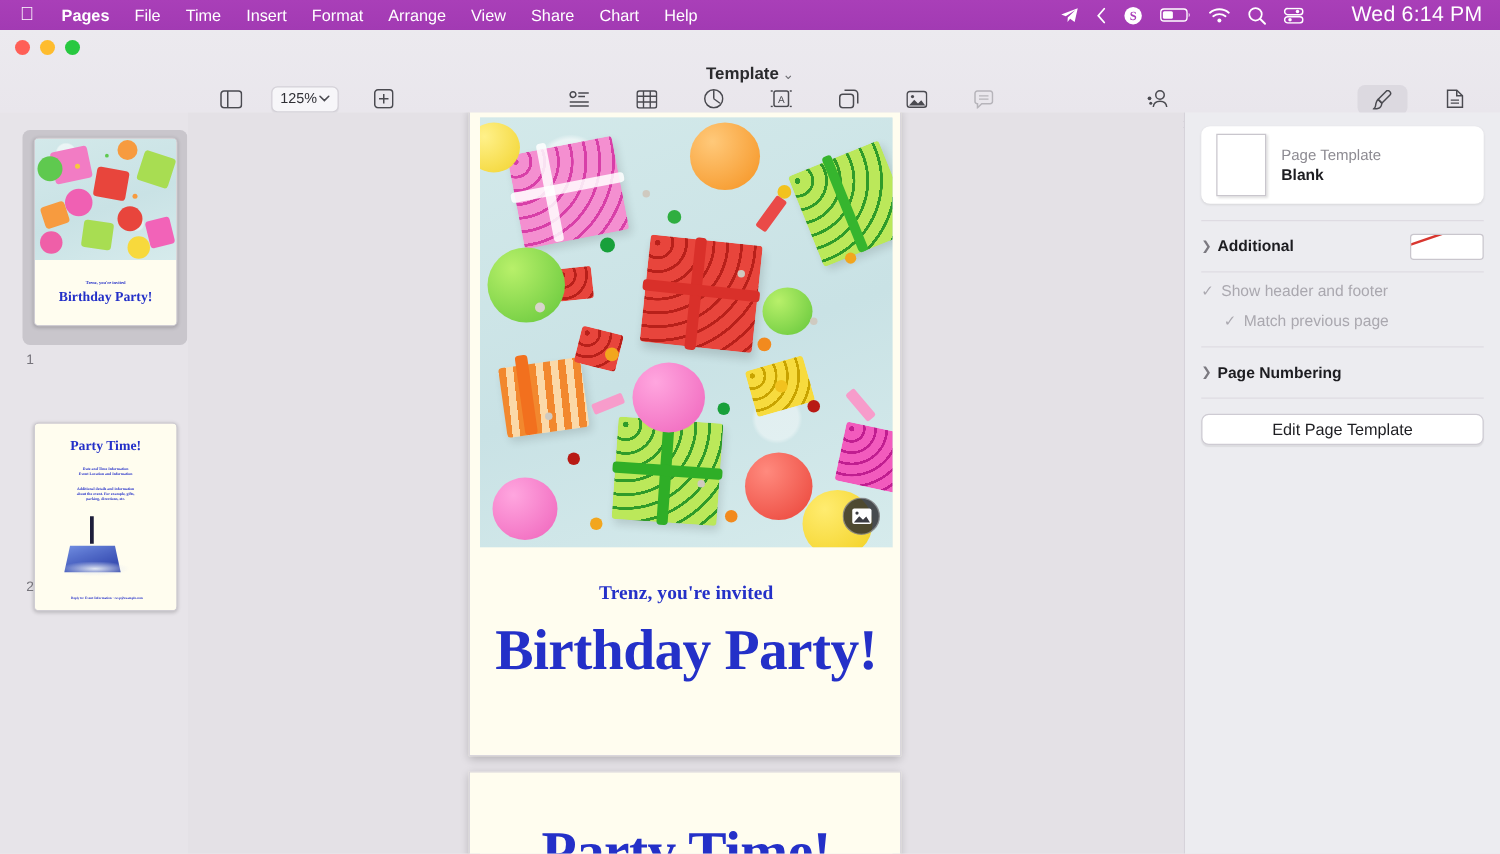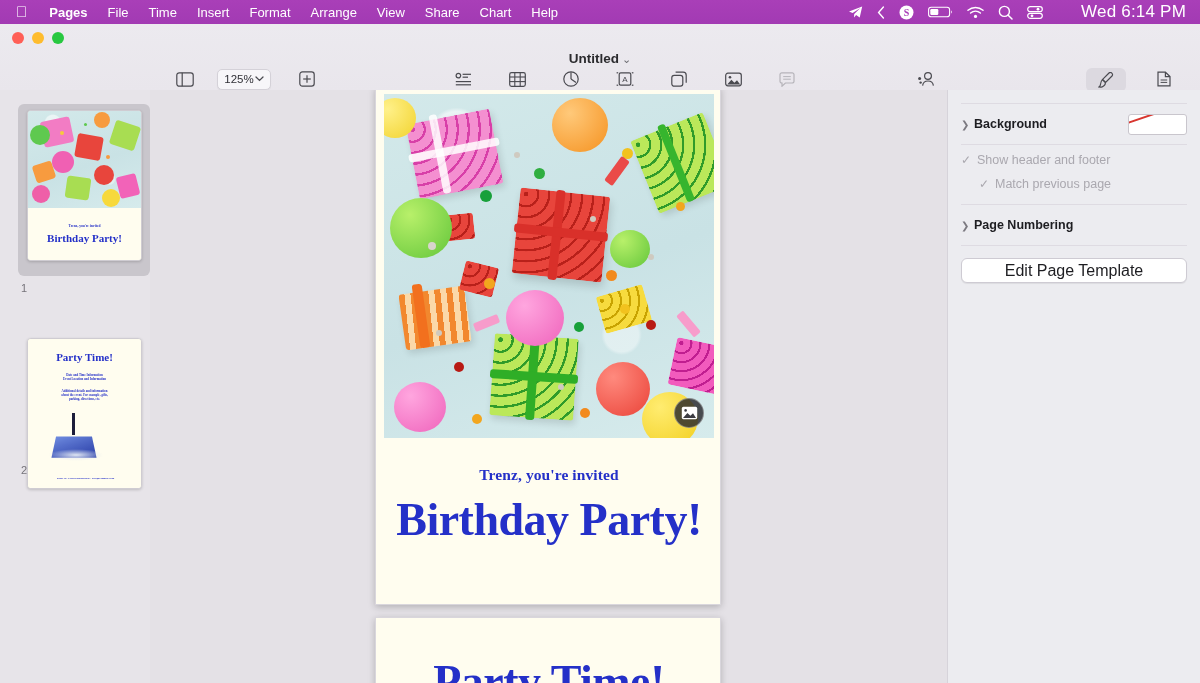--- a/index.html
+++ b/index.html
@@ -165,21 +165,21 @@
   .sechdr{ padding:7px 13px 2px 13px; font-size:12.5px; font-weight:bold; color:#1d1d21;}
   .chk{
     display:flex; align-items:center; height:24px; font-size:12.5px; color:#aaa8af;
     padding-left:13px;
   }
   .chk .tick{ width:16px; color:#aaa8af; font-size:12px;}
   .chk.ind{ padding-left:31px; }
   .btn-edit{
     margin:12px 13px 0 13px; height:25px; background:#fff; border:1px solid #cecbd3;
     border-radius:6px; display:flex; align-items:center; justify-content:center;
-    font-size:16px; color:#1d1d21; box-shadow:0 1px 1px rgba(0,0,0,.07);
+    font-size:13px; color:#1d1d21; box-shadow:0 1px 1px rgba(0,0,0,.07);
   }
 
   .tiny{ font-family:"Liberation Serif", serif; color:#2430c8; }
 </style>
 </head>
 <body>
 
 <div id="menubar">
   <span class="apple"></span>
   <span class="mi bold">Pages</span>
@@ -245,21 +245,21 @@
 <div id="window">
 
   <div id="titlebar">
     <div id="traffic">
       <span class="light r"></span>
       <span class="light y"></span>
       <span class="light g"></span>
     </div>
 
     <div id="doctitle">
-      <span>Untitled</span><span class="chev">⌄</span>
+      <span>Template</span><span class="chev">⌄</span>
     </div>
 
     <div class="tbgroup" style="left:158px;">
       <div class="tbitem">
         <span class="ic">
           <svg width="18" height="15" viewBox="0 0 18 15">
               <rect x="0.8" y="0.8" width="16.4" height="13.4" rx="2.4" stroke="#4a4a50" stroke-width="1.2" fill="none"></rect>
               <line x1="6.2" y1="0.8" x2="6.2" y2="14.2" stroke="#4a4a50" stroke-width="1.2"></line>
             </svg>
         </span>
@@ -532,26 +532,33 @@
     <div class="page" style="left:225px; top:527px; width:346px; height:160px;">
       <div style="position:absolute;left:8px;top:8px;width:330px;height:150px;background:#fffdef;display:flex;align-items:flex-start;justify-content:center;padding-top:32px;">
         <div class="invite-caption invite-title">Party Time!</div>
       </div>
     </div>
 
   </div>
 
   <div id="inspector">
 
+    <div class="tmplcard">
+      <div class="tmplthumb"></div>
+      <div class="tmpltext">
+        <div class="l1">Page Template</div>
+        <div class="l2">Blank</div>
+      </div>
+    </div>
 
     <div class="idiv" style="margin-top:13px;"></div>
 
     <div class="irow">
       <span class="tw">❯</span>
-      <span class="lbl">Background</span>
+      <span class="lbl">Additional</span>
       <span class="swatch">
         <span class="slash"></span>
       </span>
     </div>
 
     <div class="idiv"></div>
 
 
     <div class="chk">
       <span class="tick">✓</span>

